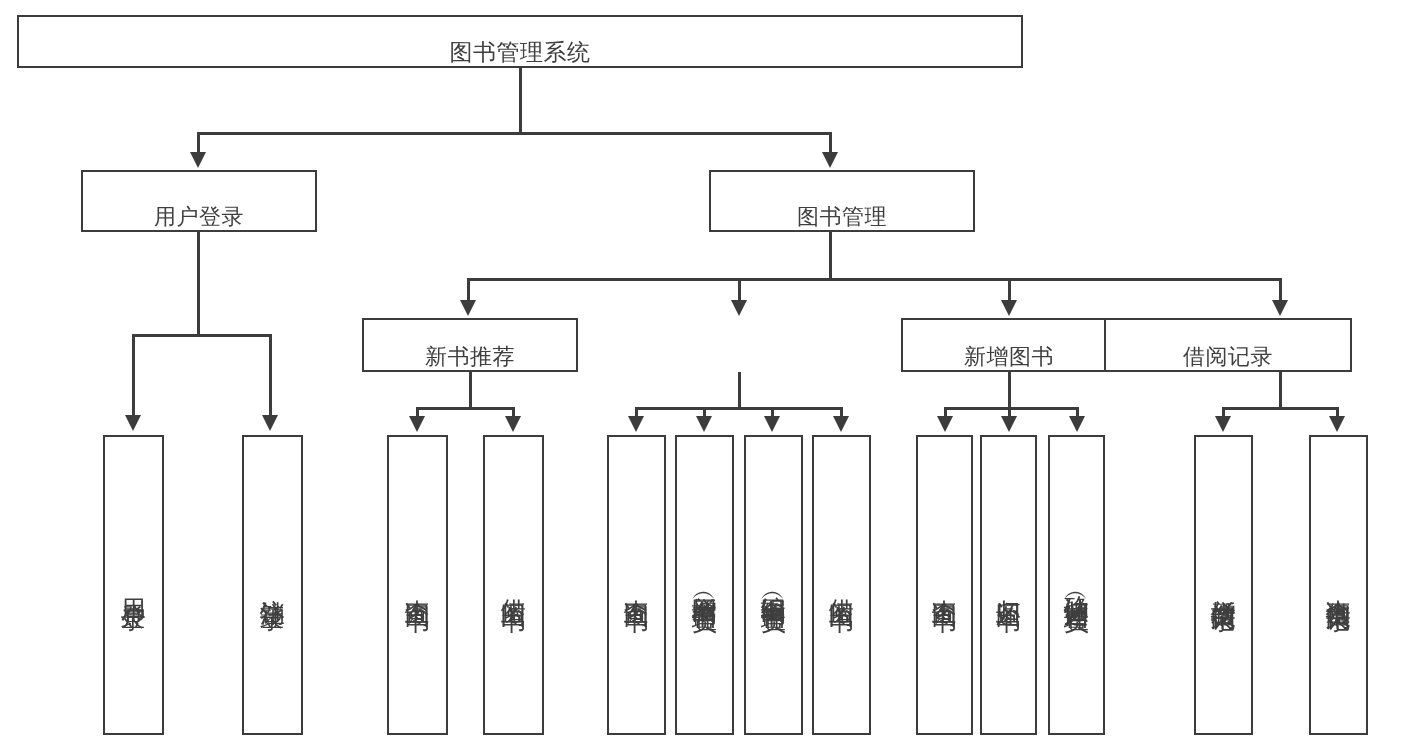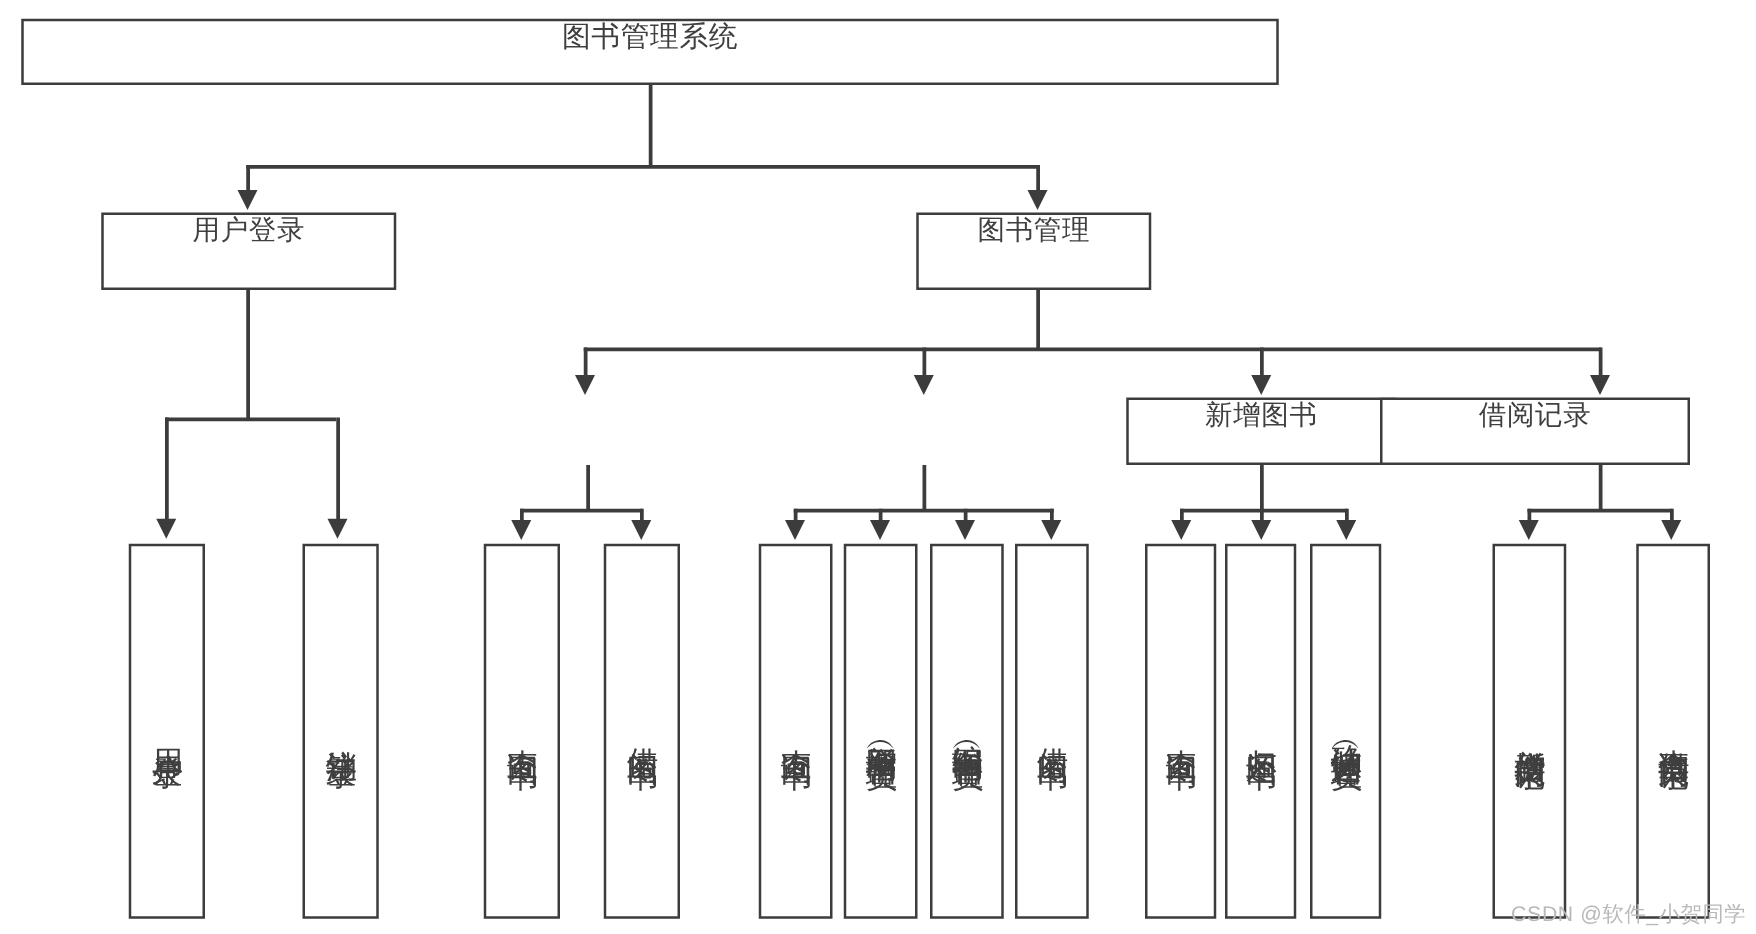--- a/index.html
+++ b/index.html
@@ -17,21 +17,21 @@
     height: 747px;
     background: #ffffff;
     overflow: hidden;
   }
   .node {
     position: absolute;
     box-sizing: border-box;
     border: 2.5px solid #3c3c3c;
     background: #ffffff;
     display: flex;
-    align-items: flex-start;
+    align-items: flex-end;
     justify-content: center;
     color: #3f3f3f;
   }
   .node .label {
     text-align: center;
     line-height: 1.12;
     letter-spacing: 0.5px;
     white-space: pre-wrap;
   }
   
@@ -101,21 +101,21 @@
   <div class="conn vline" style="left:197px; top:132px; width:2.5px; height:22px;"></div>
   <div class="arrow" style="left:190px; top:152px;"></div>
 
   <div class="conn vline" style="left:829px; top:132px; width:2.5px; height:22px;"></div>
   <div class="arrow" style="left:822px; top:152px;"></div>
 
   <div class="node horiz" style="left:81px; top:170px; width:236px; height:62px;">
     <span class="label">用户登录</span>
   </div>
 
-  <div class="node horiz" style="left:733px; top:170px; width:188px; height:62px;">
+  <div class="node horiz" style="left:709px; top:170px; width:266px; height:62px;">
     <span class="label">图书管理</span>
   </div>
 
   <div class="conn vline" style="left:197px; top:232px; width:2.5px; height:104px;"></div>
   <div class="conn hline" style="left:132px; top:334px; width:137px; height:2.5px;"></div>
   <div class="conn vline" style="left:132px; top:334px; width:2.5px; height:83px;"></div>
   <div class="arrow" style="left:125px; top:415px;"></div>
   <div class="conn vline" style="left:269px; top:334px; width:2.5px; height:83px;"></div>
   <div class="arrow" style="left:262px; top:415px;"></div>
 
@@ -127,20 +127,23 @@
 
   <div class="conn vline" style="left:738px; top:278px; width:2.5px; height:24px;"></div>
   <div class="arrow" style="left:731px; top:300px;"></div>
 
   <div class="conn vline" style="left:1008px; top:278px; width:2.5px; height:24px;"></div>
   <div class="arrow" style="left:1001px; top:300px;"></div>
 
   <div class="conn vline" style="left:1279px; top:278px; width:2.5px; height:24px;"></div>
   <div class="arrow" style="left:1272px; top:300px;"></div>
 
+  <div class="node horiz" style="left:362px; top:318px; width:216px; height:54px;">
+    <span class="label">新书推荐</span>
+  </div>
   <div class="node horiz" style="left:901px; top:318px; width:216px; height:54px;">
     <span class="label">新增图书</span>
   </div>
   <div class="node horiz" style="left:1104px; top:318px; width:248px; height:54px;">
     <span class="label">借阅记录</span>
   </div>
 
   <div class="conn vline" style="left:469px; top:372px; width:2.5px; height:37px;"></div>
   <div class="conn hline" style="left:416px; top:407px; width:98px; height:2.5px;"></div>
   <div class="conn vline" style="left:416px; top:407px; width:2.5px; height:11px;"></div>
@@ -212,15 +215,14 @@
     <span class="label">确认归还（管理员）</span>
   </div>
 
   <div class="node vert tall" style="left:1194px; top:435px; width:59px; height:300px;">
     <span class="label">新增借阅记录</span>
   </div>
   <div class="node vert tall" style="left:1309px; top:435px; width:59px; height:300px;">
     <span class="label">查询借阅记录</span>
   </div>
 
-  <div id="watermark">CSDN @软件_小贺同学</div>
 
 </div>
 
 </body></html>

